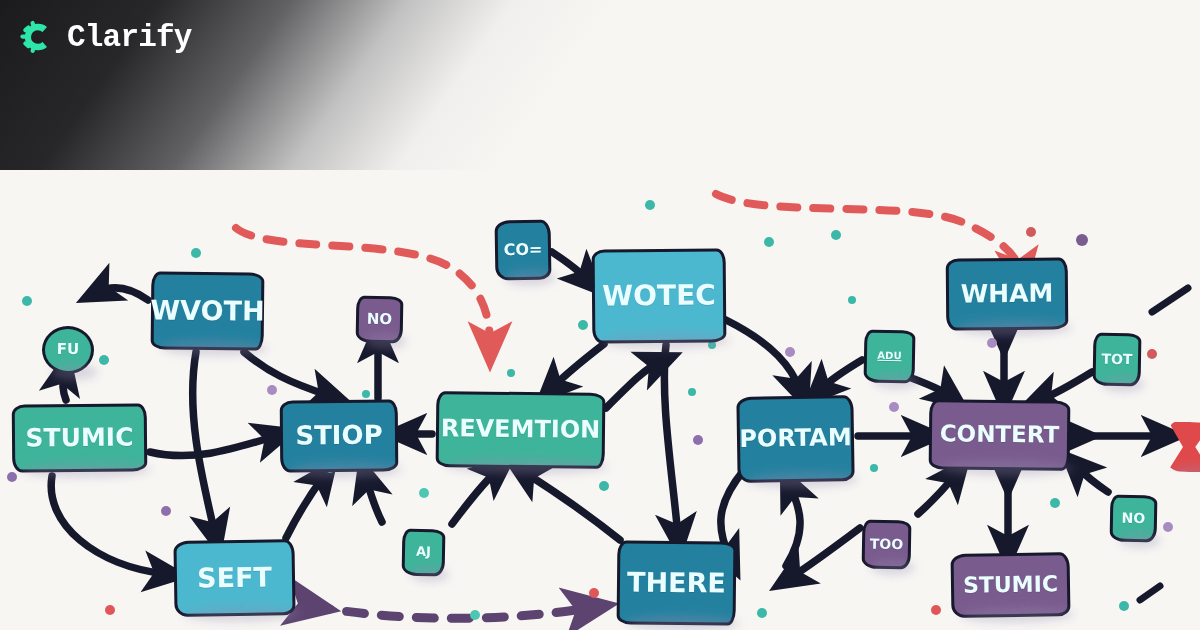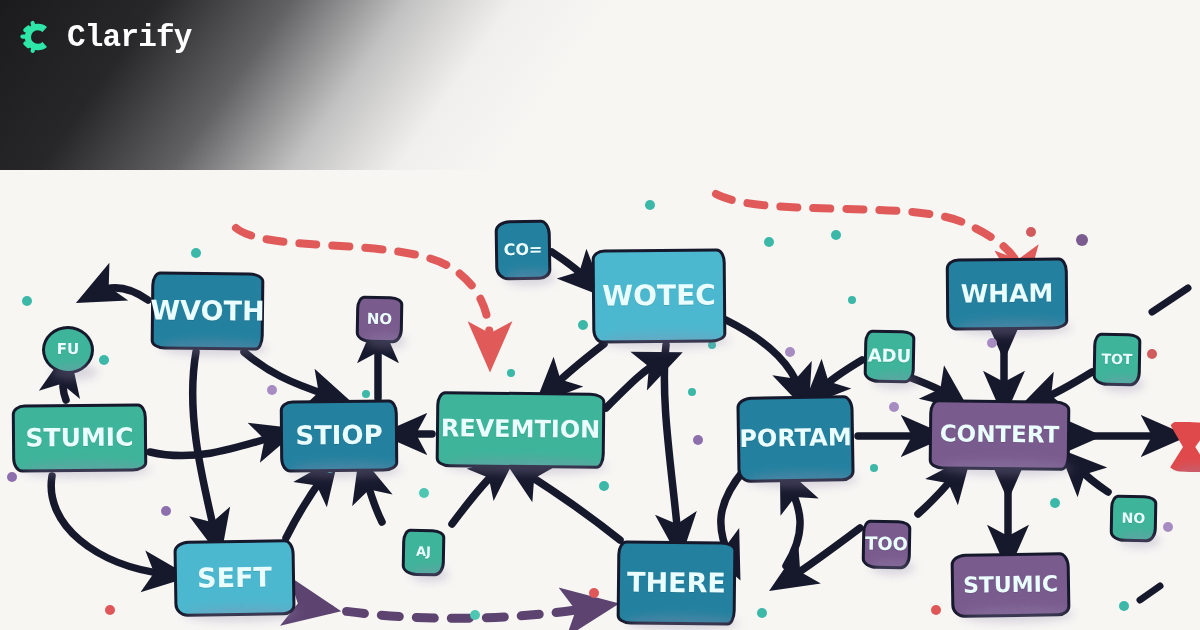--- a/index.html
+++ b/index.html
@@ -240,24 +240,24 @@
       </div>
       <div class="node n-cyan w1" style="left: 592px; top: 249px; width: 134px; height: 94px; font-size: 28px;">
         <span class="lbl">WOTEC</span>
       </div>
       <div class="node n-blue w2" style="left: 617px; top: 541px; width: 119px; height: 84px; font-size: 27px;">
         <span class="lbl">THERE</span>
       </div>
       <div class="node n-blue w3" style="left: 737px; top: 396px; width: 117px; height: 86px; font-size: 24px;">
         <span class="lbl">PORTAM</span>
       </div>
-      <div class="node n-teal w4 tiny" style="left: 864px; top: 322px; width: 51px; height: 53px; font-size: 18px;">
+      <div class="node n-teal w4 tiny" style="left: 864px; top: 322px; width: 51px; height: 53px; font-size: 10px; text-decoration: underline;">
         <span class="lbl">ADU</span>
       </div>
-      <div class="node n-purple w4 tiny" style="left: 862px; top: 512px; width: 49px; height: 49px; font-size: 18px;">
+      <div class="node n-purple w4 tiny" style="left: 862px; top: 512px; width: 49px; height: 49px; font-size: 14px;">
         <span class="lbl">TOO</span>
       </div>
       <div class="node n-blue w1" style="left: 946px; top: 258px; width: 122px; height: 72px; font-size: 25px;">
         <span class="lbl">WHAM</span>
       </div>
       <div class="node n-purple w2" style="left: 929px; top: 400px; width: 141px; height: 70px; font-size: 23px;">
         <span class="lbl">CONTERT</span>
       </div>
       <div class="node n-teal w4 tiny" style="left: 1093px; top: 325px; width: 48px; height: 53px; font-size: 14px;">
         <span class="lbl">TOT</span>

